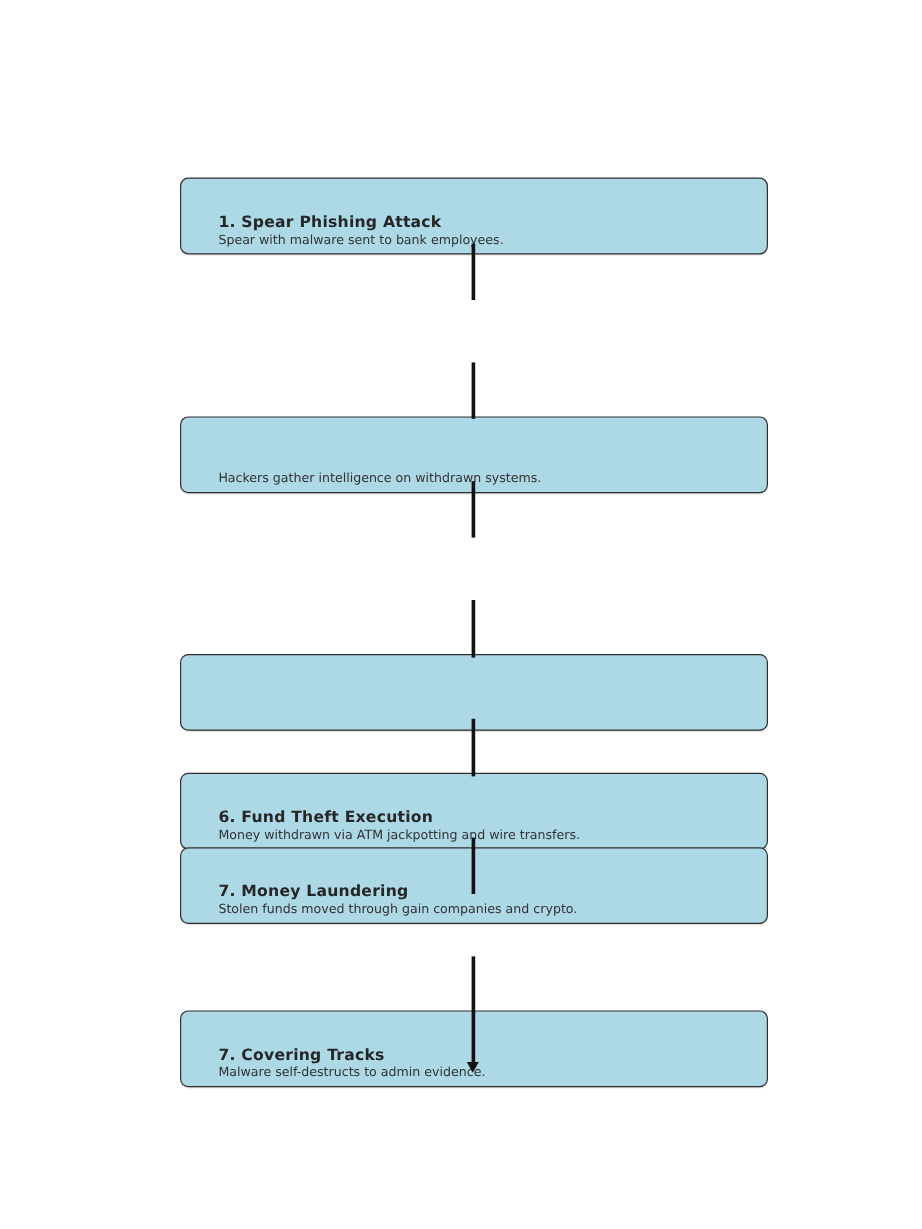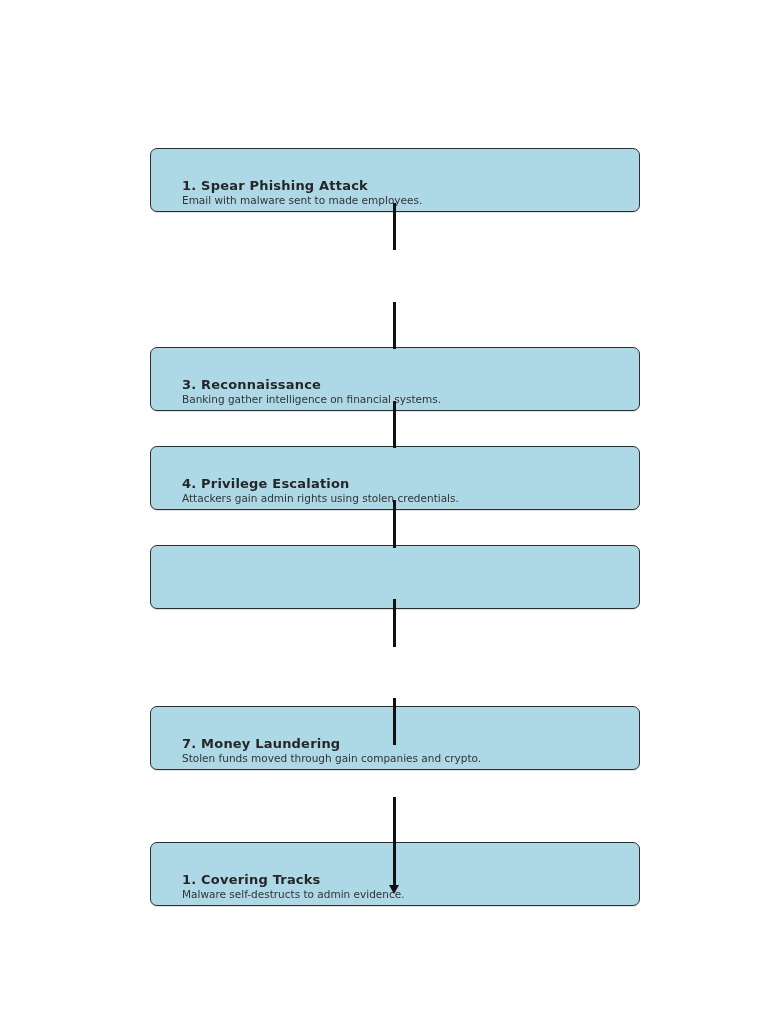--- a/index.html
+++ b/index.html
@@ -68,55 +68,54 @@
   }
 </style>
 </head>
 <body>
 
 <div class="page">
 
   <div class="step-box" style="top:148px">
     <div class="step-text">
       <div class="step-title">1. Spear Phishing Attack</div>
-      <div class="step-desc">Email with malware sent to made employees.</div>
+      <div class="step-desc">Spear with malware sent to bank employees.</div>
     </div>
   </div>
 
 
   <div class="step-box" style="top:347px">
     <div class="step-text">
-      <div class="step-title">3. Reconnaissance</div>
-      <div class="step-desc">Banking gather intelligence on financial systems.</div>
+      <div class="step-desc">Hackers gather intelligence on withdrawn systems.</div>
     </div>
   </div>
 
-  <div class="step-box" style="top:446px">
-    <div class="step-text">
-      <div class="step-title">4. Privilege Escalation</div>
-      <div class="step-desc">Attackers gain admin rights using stolen credentials.</div>
-    </div>
-  </div>
 
   <div class="step-box" style="top:545px">
     <div class="step-text">
     </div>
   </div>
 
+  <div class="step-box" style="top:644px">
+    <div class="step-text">
+      <div class="step-title">6. Fund Theft Execution</div>
+      <div class="step-desc">Money withdrawn via ATM jackpotting and wire transfers.</div>
+    </div>
+  </div>
 
   <div class="step-box" style="top:706px">
     <div class="step-text">
       <div class="step-title">7. Money Laundering</div>
       <div class="step-desc">Stolen funds moved through gain companies and crypto.</div>
     </div>
   </div>
 
   <div class="step-box" style="top:842px">
     <div class="step-text">
-      <div class="step-title">1. Covering Tracks</div>
+      <div class="step-title">7. Covering Tracks</div>
       <div class="step-desc">Malware self-destructs to admin evidence.</div>
     </div>
   </div>
 
   <div class="connector" style="top:203px;height:47px"></div>
   <div class="connector" style="top:302px;height:47px"></div>
   <div class="connector" style="top:401px;height:47px"></div>
   <div class="connector" style="top:500px;height:48px"></div>
   <div class="connector" style="top:599px;height:48px"></div>
   <div class="connector" style="top:698px;height:47px"></div>

